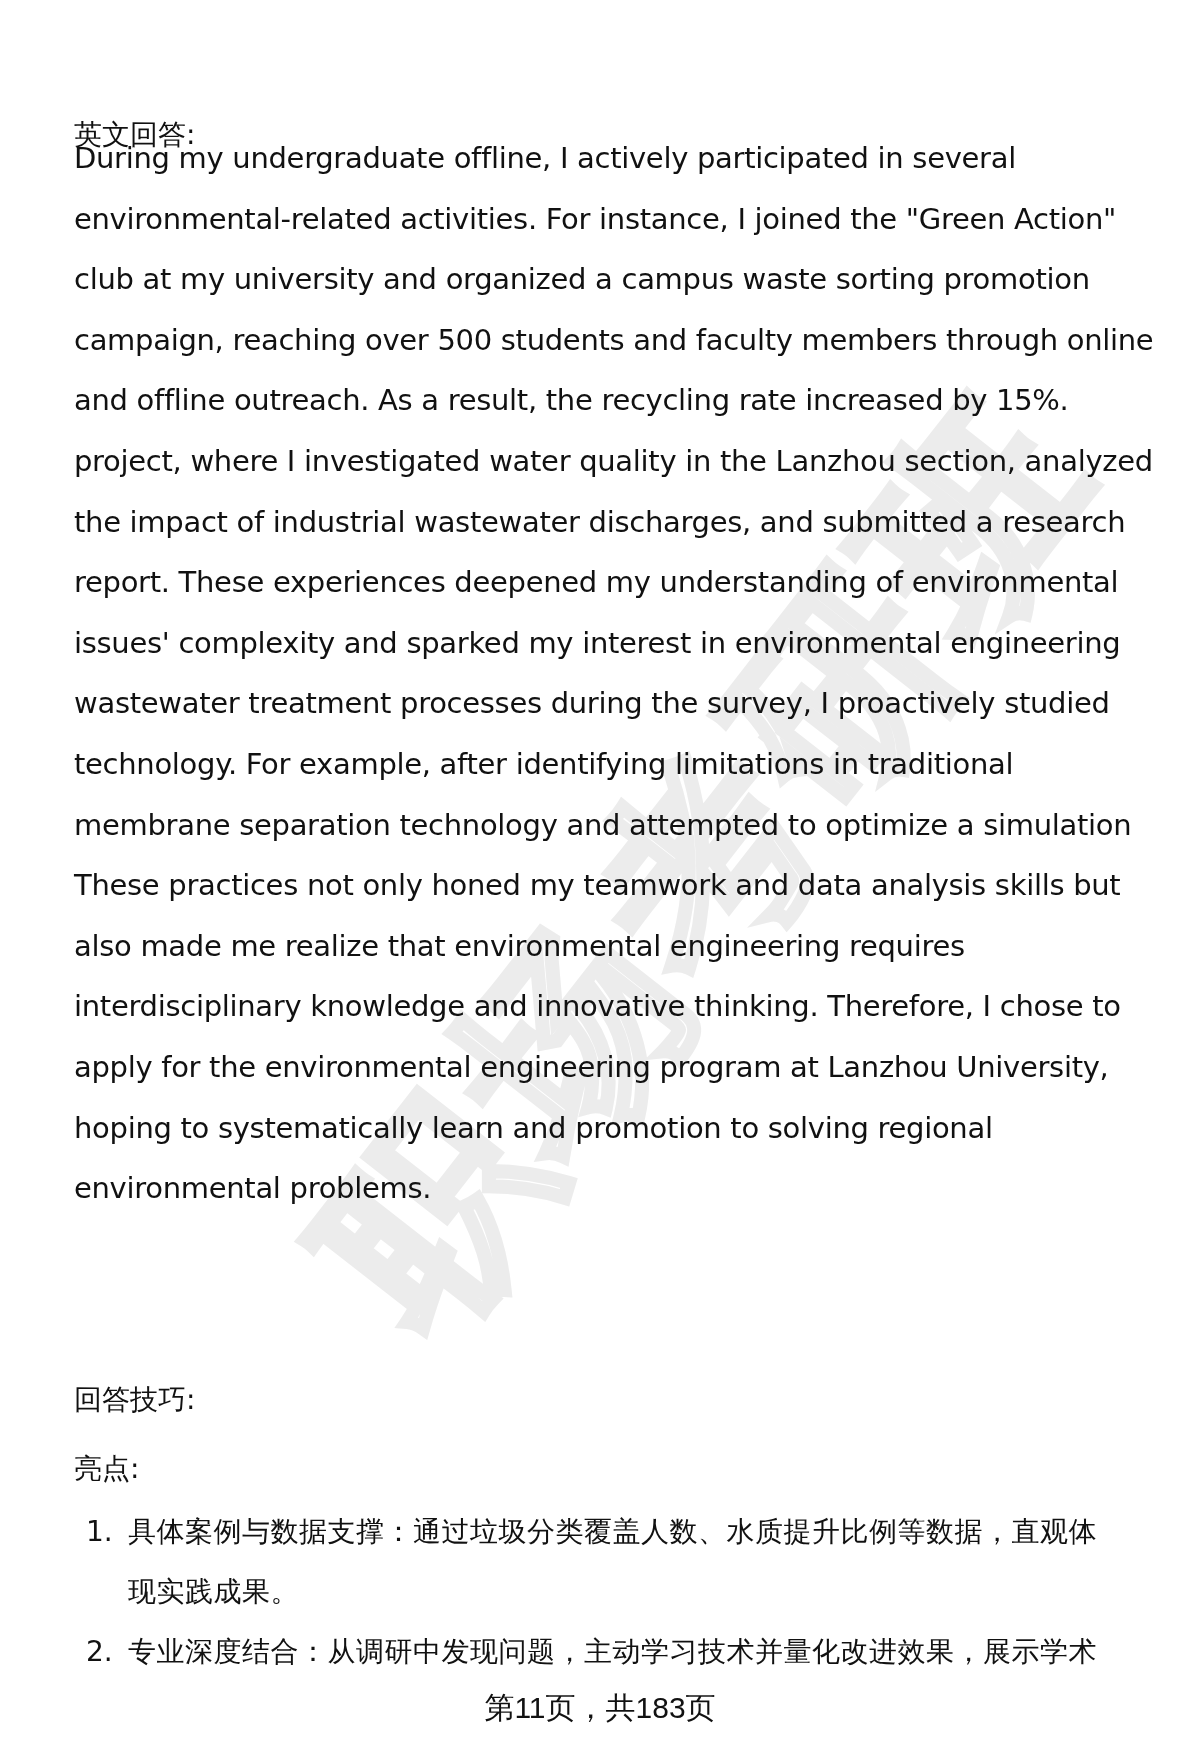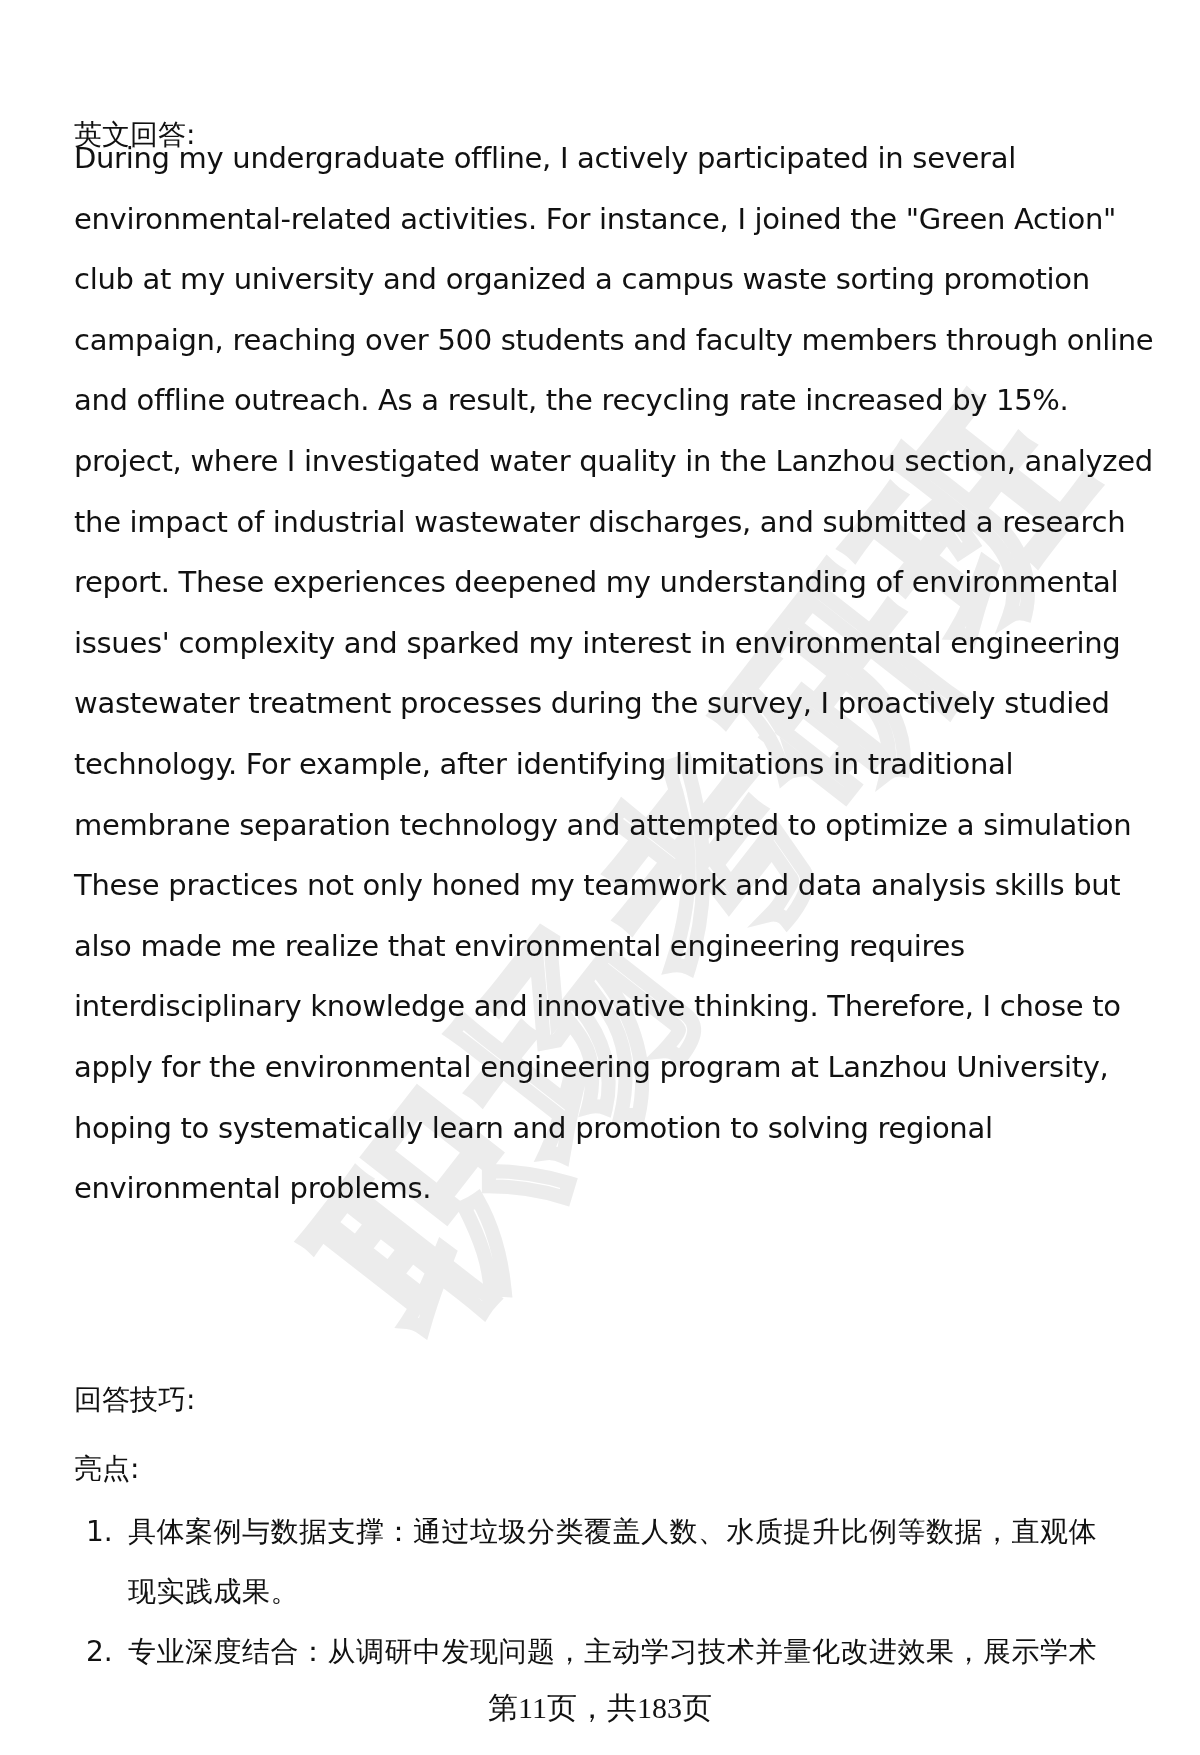--- a/index.html
+++ b/index.html
@@ -12,21 +12,21 @@
                letter-spacing: 10px; white-space: nowrap; pointer-events: none;
                font-family: "DejaVu Sans", sans-serif; text-align: center; }
   .heading { position: absolute; left: 74px; font-size: 28px; line-height: 40px; height: 40px; }
   .body { position: absolute; left: 74px; top: 128px; width: 1110px; }
   .line { font-size: 29px; line-height: 60.6px; height: 60.6px; white-space: nowrap; letter-spacing: -0.3px; }
   .list { position: absolute; left: 0; top: 1502px; width: 1200px; }
   .item { position: relative; }
   .num { position: absolute; left: 86px; font-size: 28px; line-height: 60px; }
   .item-line { margin-left: 128px; font-size: 28px; line-height: 60px; height: 60px; white-space: nowrap; letter-spacing: 0.5px; }
   .footer { position: absolute; left: 0; width: 1200px; top: 1688px; text-align: center;
-            font-size: 30px; line-height: 40px; font-family: Liberation Serif, serif; }
+            font-size: 30px; line-height: 40px; font-family: Liberation Sans, sans-serif; }
 </style>
 </head>
 <body>
 
 <div class="page">
 
   <div class="watermark">职场考研班</div>
 
   <div class="heading" style="top:79px;margin-top:36px;">英文回答:</div>
 

